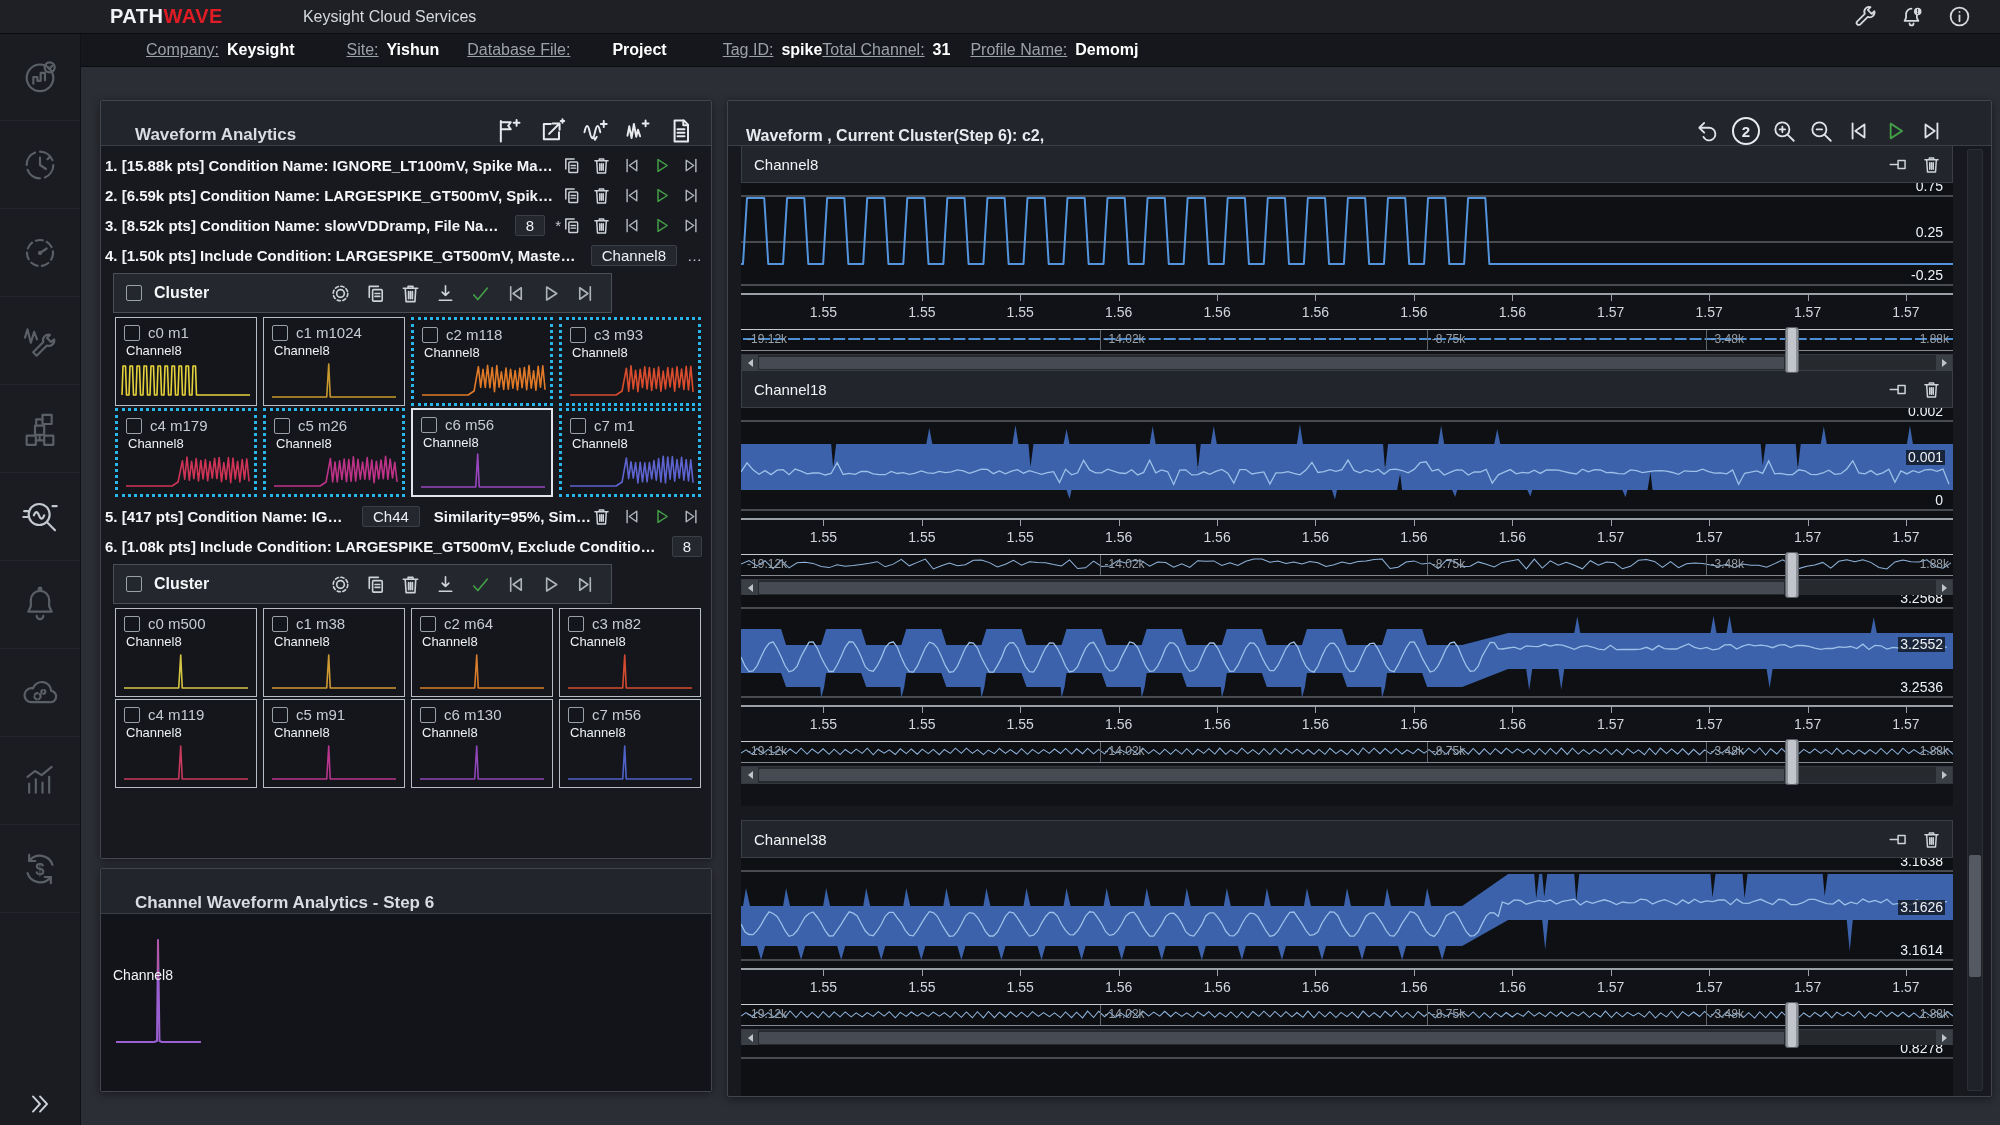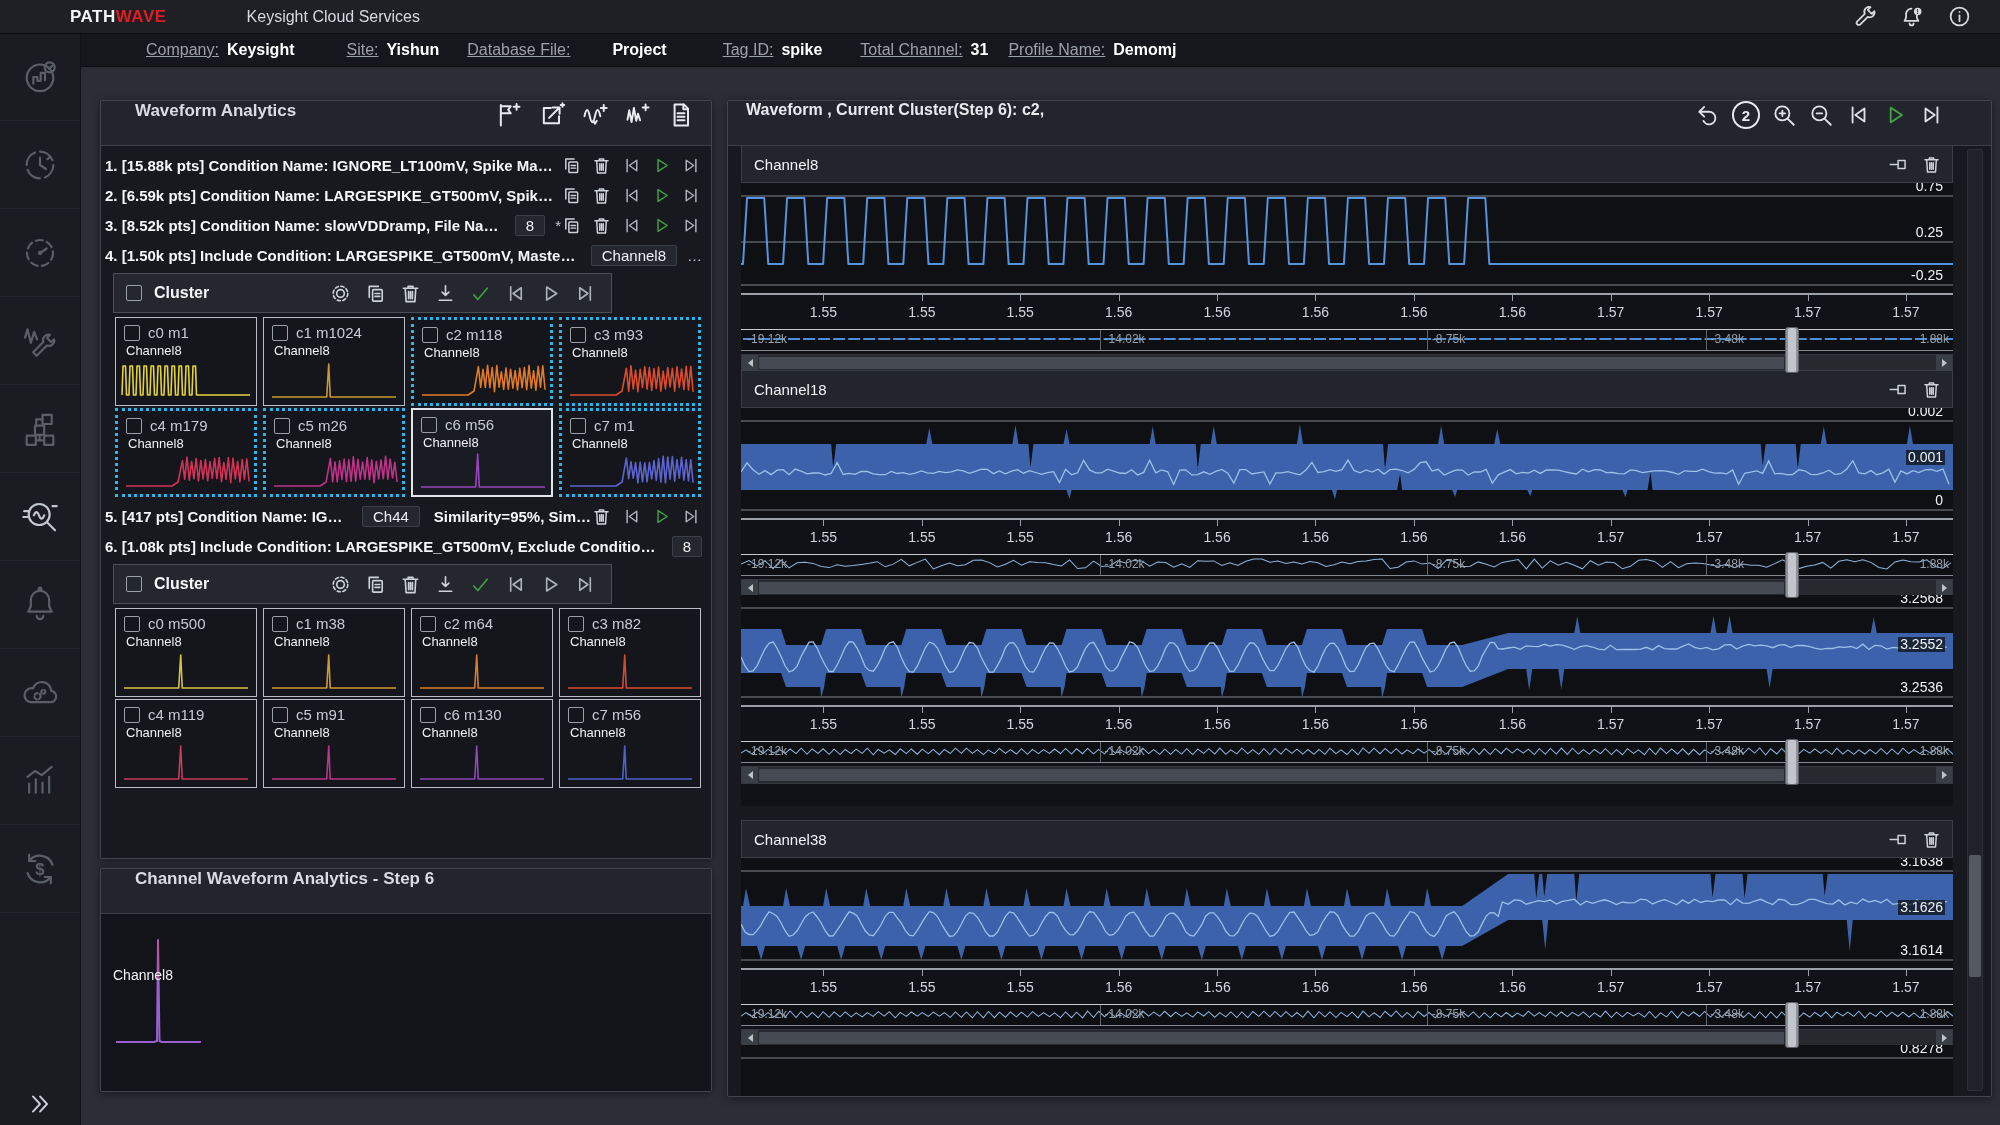--- a/index.html
+++ b/index.html
@@ -1,21 +1,21 @@
 <!DOCTYPE html>
 <html><head>
 <meta charset="utf-8">
 <style>
   html,body{margin:0;padding:0;background:#2c2e35;width:2000px;height:1125px;overflow:hidden;
     font-family:"Liberation Sans","DejaVu Sans",sans-serif;-webkit-font-smoothing:antialiased;}
   #app{position:relative;width:2000px;height:1125px;}
 
   
   .topbar{position:absolute;left:0;top:0;width:2000px;height:33px;background:#1e2026;border-bottom:1px solid #0b0c0f;display:flex;align-items:center;z-index:20;}
-  .logo{margin-left:70px;font-size:17px;font-weight:700;letter-spacing:.5px;}
+  .logo{margin-left:110px;font-size:20px;font-weight:700;letter-spacing:.5px;}
   .logo .lp{color:#f2f3f5;}
   .logo .lw{color:#e01c24;}
   .appsel{margin-left:80px;display:flex;align-items:center;gap:8px;color:#d6d9dd;font-size:16px;cursor:pointer;}
   .topicons{margin-left:auto;margin-right:28px;display:flex;align-items:center;gap:22px;color:#d6d9dd;}
   .topicons .ic{width:25px;height:25px;}
 
   
   .infobar{position:absolute;left:80px;top:33px;width:1920px;height:33px;background:#16171c;border-bottom:1px solid #0c0d10;display:flex;align-items:center;font-size:16px;}
   .ifield{display:flex;align-items:center;white-space:nowrap;}
   .ifield .lab{color:#9ba1a9;text-decoration:underline;}
@@ -25,21 +25,21 @@
   
   .sidebar{position:absolute;left:0;top:33px;width:80px;height:1092px;background:#1a1c22;border-right:1px solid #101217;z-index:10;}
   .sbitem{height:87px;display:flex;align-items:center;justify-content:center;border-bottom:1px solid #23252c;color:#5b5f66;cursor:pointer;}
   .sbitem .ic{width:40px;height:40px;stroke-width:1.3;}
   .sbitem.active{color:#c3c8cf;}
   .sbcollapse{position:absolute;left:0;bottom:8px;width:80px;display:flex;justify-content:center;color:#cfd3d8;cursor:pointer;}
   .sbcollapse .ic{width:26px;height:26px;}
 
   
   .panel{position:absolute;background:#17191e;border:1px solid #41454d;border-radius:2px;box-shadow:0 2px 10px rgba(0,0,0,.45);}
-  .phead{height:44px;background:#22252b;border-bottom:1px solid #3a3e45;display:flex;align-items:flex-start;gap:24px;}
+  .phead{height:44px;background:#22252b;border-bottom:1px solid #3a3e45;display:flex;align-items:flex-end;gap:24px;}
   .ptitle{color:#d9dce0;font-size:17px;font-weight:700;margin-left:34px;}
 
   
   #analytics{left:100px;top:100px;width:610px;height:757px;}
   .atoolbar{margin-left:auto;margin-right:16px;display:flex;align-items:center;gap:15px;color:#e8eaee;}
   .atoolbar .ic{width:28px;height:28px;}
   .abody{padding:4px 3px 0 2px;}
   .arow{height:30px;display:flex;align-items:center;padding:0 6px 0 2px;}
   .atext{color:#f4f6f8;font-size:15px;font-weight:700;white-space:nowrap;overflow:hidden;text-overflow:ellipsis;}
   .atext2{color:#f4f6f8;font-size:15px;font-weight:700;white-space:nowrap;margin-left:14px;}
@@ -147,21 +147,21 @@
         <span class="val">Yishun</span>
       </span>
       <span class="ifield wideval" style="margin-left:28px">
         <span class="lab">Database File:</span>
         <span class="val">Project</span>
       </span>
       <span class="ifield " style="margin-left:56px">
         <span class="lab">Tag ID:</span>
         <span class="val">spike</span>
       </span>
-      <span class="ifield " style="margin-left:38px">
+      <span class="ifield " style="">
         <span class="lab">Total Channel:</span>
         <span class="val">31</span>
       </span>
       <span class="ifield " style="margin-left:20px">
         <span class="lab">Profile Name:</span>
         <span class="val">Demomj</span>
       </span>
     </div>
 
   <div class="sidebar" id="sidebar">

